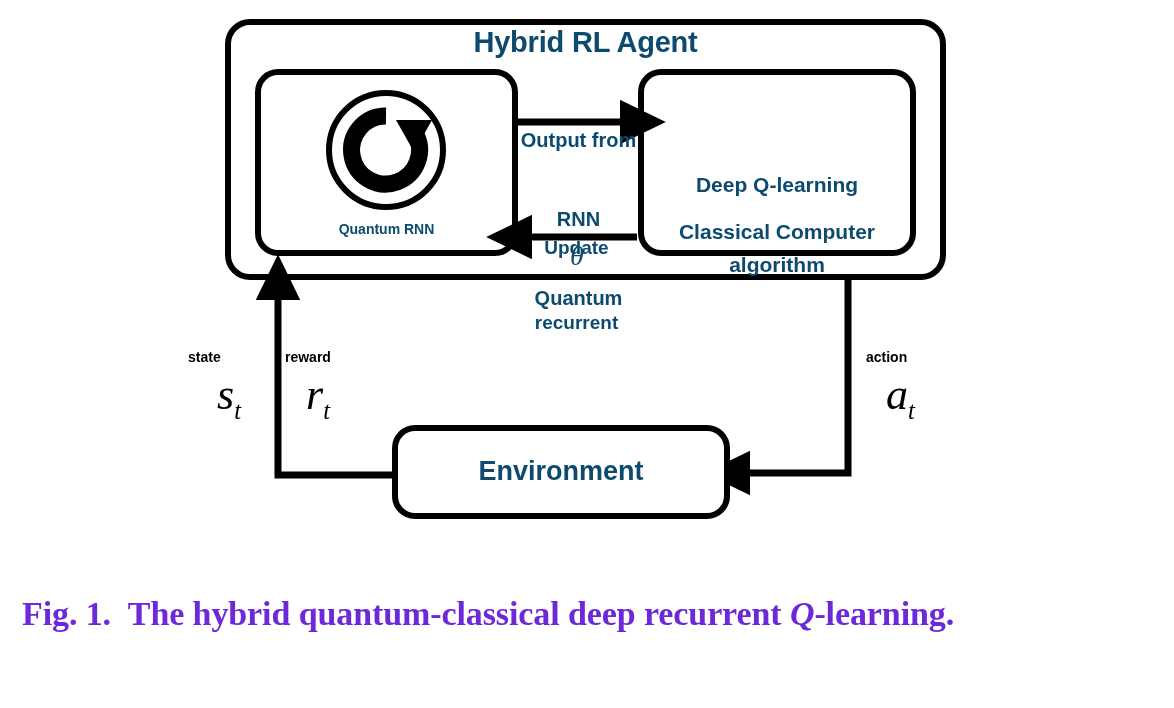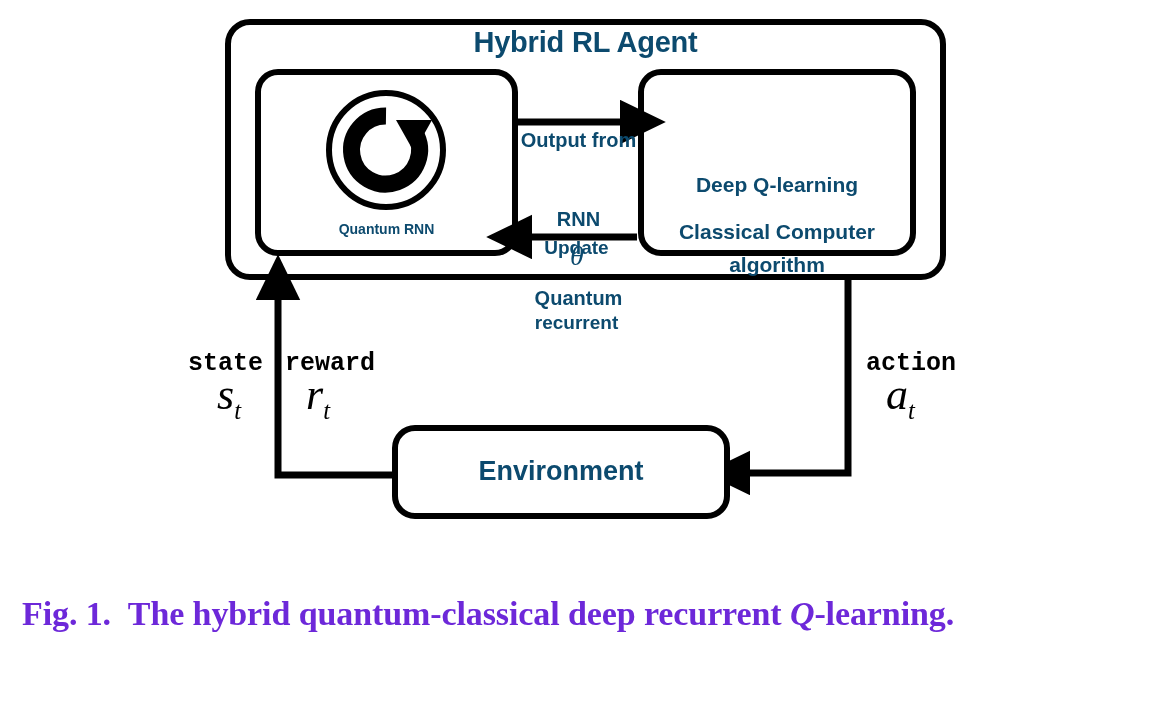--- a/index.html
+++ b/index.html
@@ -107,23 +107,23 @@
   .env-label {
     left: 395px;
     top: 456px;
     width: 332px;
     font-size: 27px;
   }
 
   
   .sig-word {
     position: absolute;
-    font-size: 25px;
+    font-size: 14px;
     font-weight: bold;
-    font-family: Liberation Mono, monospace;
+    font-family: Liberation Sans, sans-serif;
     white-space: pre;
   }
   .sig-sym {
     position: absolute;
     font-family: "Liberation Serif", serif;
     font-style: italic;
     font-weight: normal;
     font-size: 44px;
     white-space: pre;
     margin-left: 6px;

